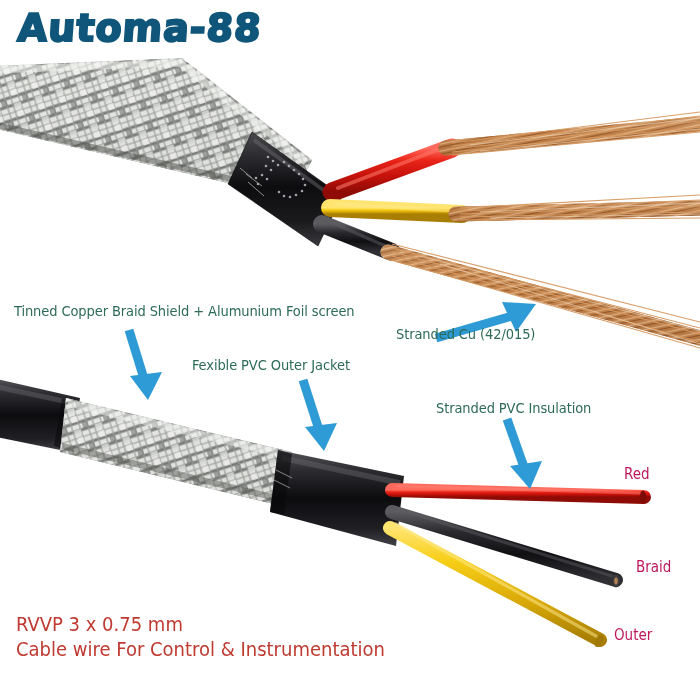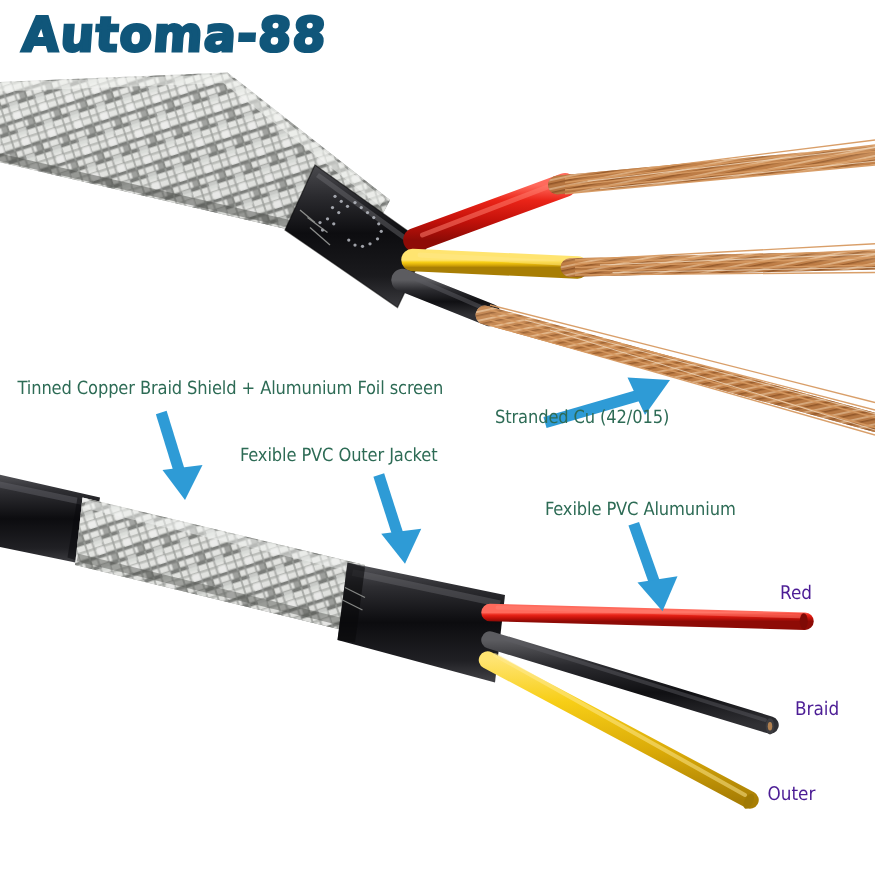--- a/index.html
+++ b/index.html
@@ -31,21 +31,21 @@
     font-size:14.5px;
     color:#2d6b55;
     white-space:nowrap;
     z-index:35;
     letter-spacing:-0.1px;
   }
   .wirelabel{
     position:absolute;
     font-family:"DejaVu Sans Condensed","Liberation Sans", sans-serif;
     font-size:15px;
-    color:#4c1d95;
+    color:#be185d;
     white-space:nowrap;
     z-index:35;
   }
   
   #caption{
     position:absolute;left:16px;top:612px;
     font-family:"DejaVu Sans Condensed","Liberation Sans", sans-serif;
     font-size:20px;
     line-height:25px;
     color:#bf3a30;
@@ -314,22 +314,26 @@
   </svg>
 
   <div id="logo">Automa-88</div>
 
   <div class="anno" style="left:14px;top:303px;">Tinned Copper Braid Shield + Alumunium Foil screen</div>
 
   <div class="anno" style="left:192px;top:357px;">Fexible PVC Outer Jacket</div>
 
   <div class="anno" style="left:396px;top:326px;">Stranded Cu (42/015)</div>
 
-  <div class="anno" style="left:436px;top:400px;">Fexible PVC Alumunium</div>
+  <div class="anno" style="left:436px;top:400px;">Stranded PVC Insulation</div>
 
   <div class="wirelabel" style="left:624px;top:465px;">Red</div>
 
   <div class="wirelabel" style="left:636px;top:558px;">Braid</div>
 
   <div class="wirelabel" style="left:614px;top:626px;">Outer</div>
 
+  <div id="caption">
+    <div>RVVP 3 x 0.75 mm</div>
+    <div>Cable wire For Control &amp; Instrumentation</div>
+  </div>
 
 </div>
 
 </body></html>

